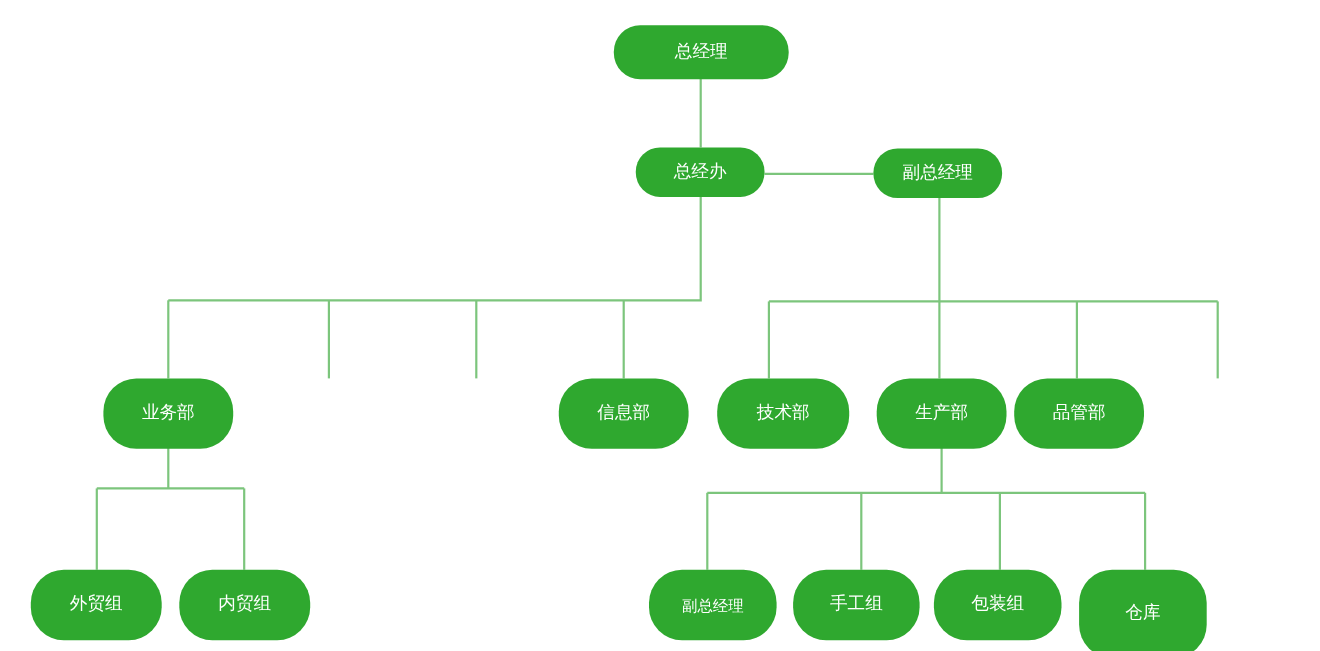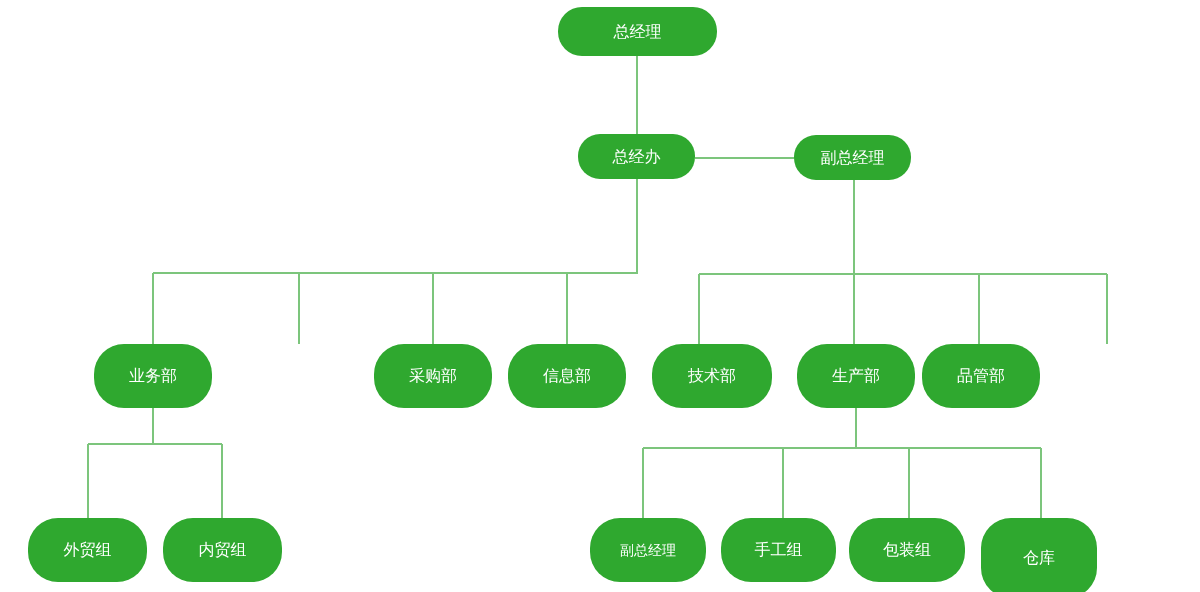--- a/index.html
+++ b/index.html
@@ -38,21 +38,21 @@
     color: var(--node-text);
     display: flex;
     align-items: center;
     justify-content: center;
     border-radius: 30px;
     font-size: 16px;
     line-height: 1;
     cursor: default;
     user-select: none;
   }
-  .node.lvl-top { border-radius: 24px; }
+  .node.lvl-top { border-radius: 24px; margin-top: 16px; }
   .node.lvl-mid { border-radius: 22px; text-align: center; }
   .node.fs-sm { font-size: 14px; }
 </style>
 </head>
 <body>
 
 <div class="canvas">
 
   <svg class="connectors" width="1200" height="592" viewBox="0 0 1200 592" xmlns="http://www.w3.org/2000/svg">
     <path d="M637 56 V134"></path>
@@ -87,23 +87,20 @@
   <div class="node lvl-mid" style="left:578px;top:134px;width:117px;height:45px">
     <span>总经办</span>
   </div>
   <div class="node lvl-mid" style="left:794px;top:135px;width:117px;height:45px">
     <span>副总经理</span>
   </div>
 
   <div class="node" style="left:94px;top:344px;width:118px;height:64px">
     <span>业务部</span>
   </div>
-  <div class="node" style="left:374px;top:344px;width:118px;height:64px">
-    <span>采购部</span>
-  </div>
   <div class="node" style="left:508px;top:344px;width:118px;height:64px">
     <span>信息部</span>
   </div>
   <div class="node" style="left:652px;top:344px;width:120px;height:64px">
     <span>技术部</span>
   </div>
   <div class="node" style="left:797px;top:344px;width:118px;height:64px">
     <span>生产部</span>
   </div>
   <div class="node" style="left:922px;top:344px;width:118px;height:64px">

